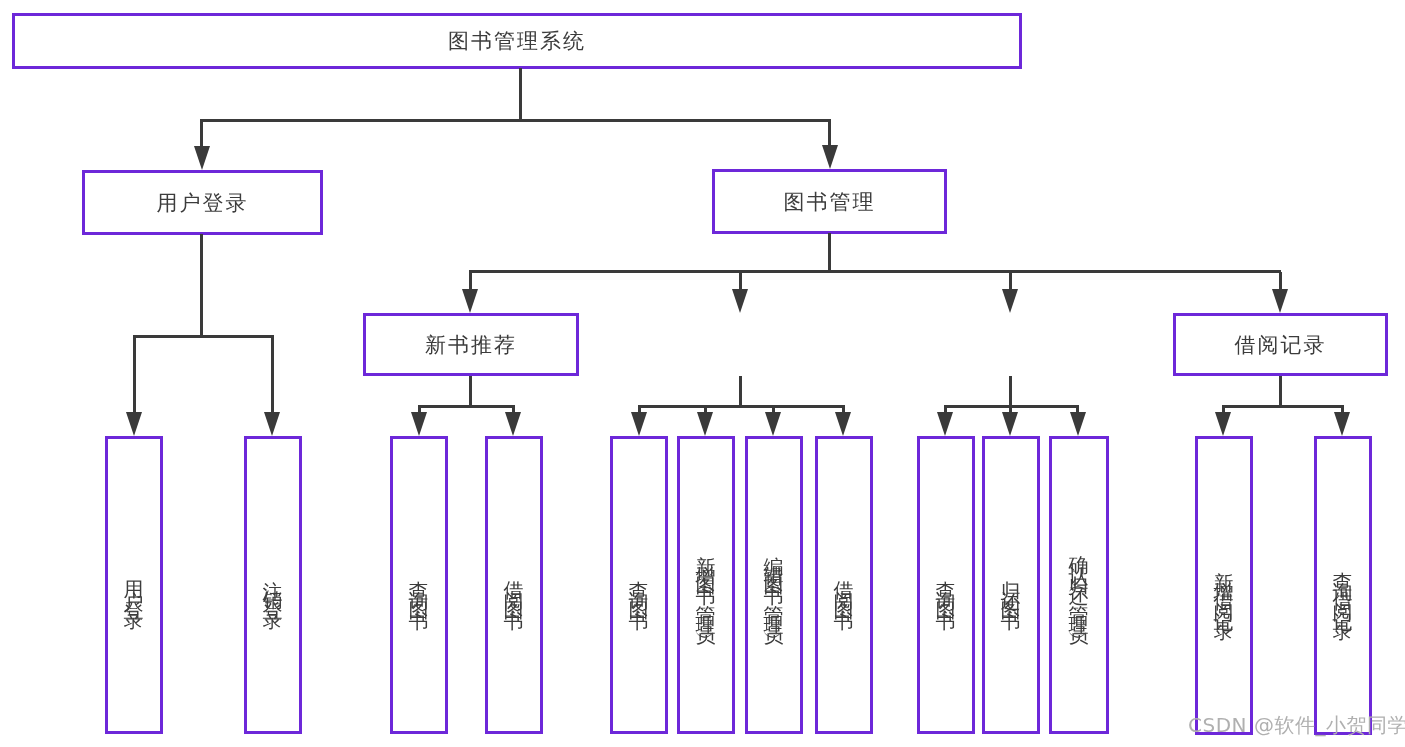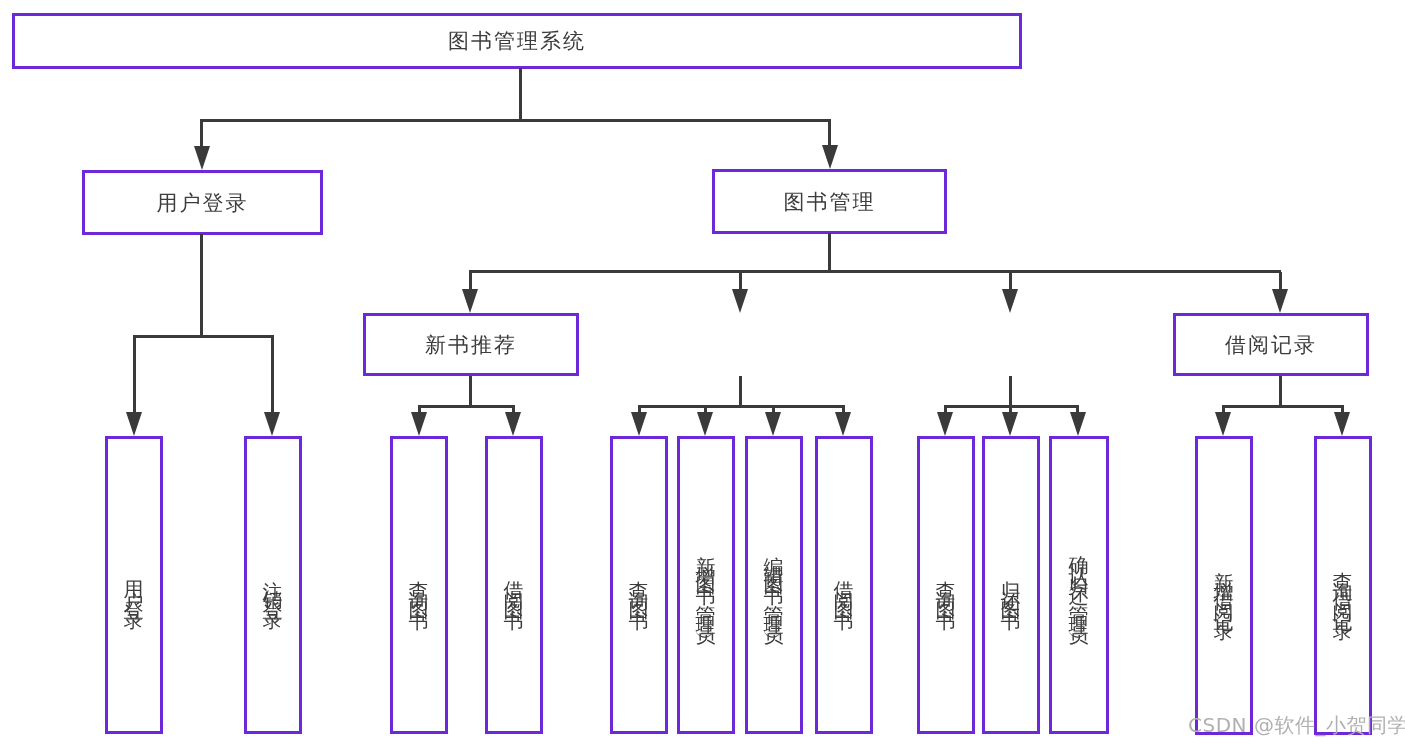--- a/index.html
+++ b/index.html
@@ -92,21 +92,21 @@
   <div class="vline" style="left:739px;top:272px;height:19px"></div>
   <div class="arrow" style="left:732px;top:289px"></div>
   <div class="vline" style="left:1009px;top:272px;height:19px"></div>
   <div class="arrow" style="left:1002px;top:289px"></div>
   <div class="vline" style="left:1279px;top:272px;height:19px"></div>
   <div class="arrow" style="left:1272px;top:289px"></div>
 
   <div class="box" style="left:363px;top:313px;width:216px;height:63px">
     <span class="hlabel">新书推荐</span>
   </div>
-  <div class="box" style="left:1173px;top:313px;width:196px;height:63px">
+  <div class="box" style="left:1173px;top:313px;width:215px;height:63px">
     <span class="hlabel">借阅记录</span>
   </div>
 
   <div class="vline" style="left:469px;top:376px;height:31px"></div>
   <div class="hline" style="left:418px;top:405px;width:97px"></div>
   <div class="vline" style="left:418px;top:406px;height:8px"></div>
   <div class="arrow" style="left:411px;top:412px"></div>
   <div class="vline" style="left:512px;top:406px;height:8px"></div>
   <div class="arrow" style="left:505px;top:412px"></div>
 

